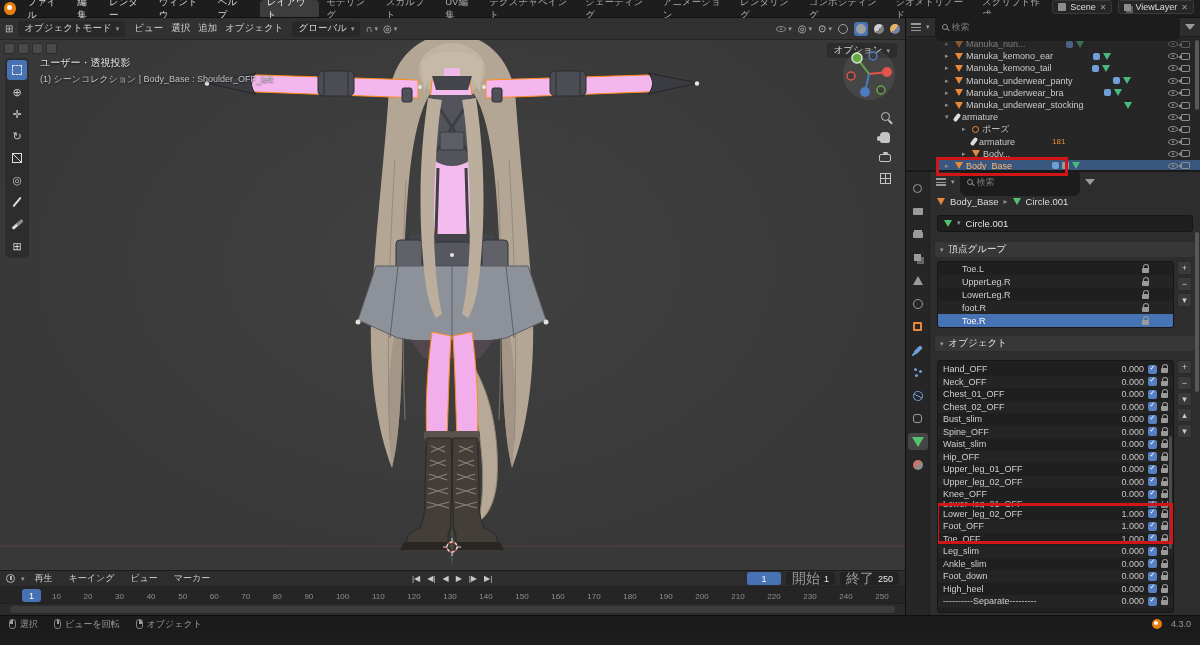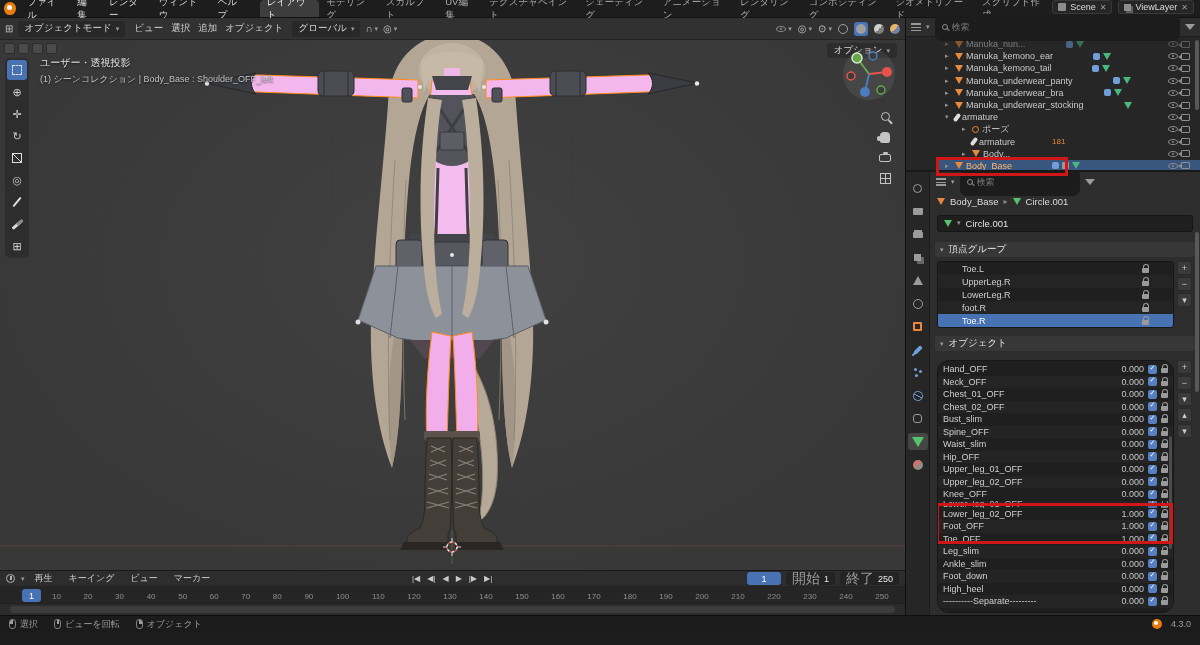--- a/index.html
+++ b/index.html
@@ -165,21 +165,21 @@
   .ulist{flex:1;background:#1f1f1f;border:1px solid #171717;border-radius:3px;overflow:hidden;position:relative;}
   .vg-list{height:67px;}
   .vg-row{display:flex;align-items:center;height:13px;padding:0 24px;gap:4px;font-size:9px;color:#cfcfcf;}
   .vg-row:nth-child(even){background:#242424;}
   .vg-row.selected{background:#4772b3;color:#fff;}
   .i-lock{width:7px;height:5px;background:#9a9a9a;border-radius:1px;position:relative;margin-top:3px;flex:none;}
   .i-lock::before{content:"";position:absolute;left:1px;top:-4px;width:4px;height:4px;border:1px solid #9a9a9a;border-bottom:none;border-radius:3px 3px 0 0;}
   .side-btns{width:16px;display:flex;flex-direction:column;gap:2px;}
   .sbtn{width:15px;height:14px;background:#3a3a3a;border:1px solid #2a2a2a;border-radius:2px;color:#ccc;font-size:9px;display:flex;align-items:center;justify-content:center;}
   .sk-wrap{flex:1;display:flex;gap:3px;padding:4px 4px 2px;overflow:hidden;}
-  .sk-list{flex:1;background:#1f1f1f;border:1px solid #171717;border-radius:12px;position:relative;overflow:hidden;padding-top:2px;}
+  .sk-list{flex:1;background:#1f1f1f;border:1px solid #171717;border-radius:3px;position:relative;overflow:hidden;padding-top:2px;}
   .sk-row{display:flex;align-items:center;height:12.5px;padding:0 5px;gap:4px;font-size:9px;color:#cfcfcf;}
   .sk-row:nth-child(even){background:#242424;}
   .sk-row.clipped{height:7px;overflow:hidden;opacity:.85;}
   .sk-name{flex:1;white-space:nowrap;overflow:hidden;text-overflow:ellipsis;}
   .sk-val{width:42px;text-align:right;color:#c5c5c5;flex:none;}
   .i-check{width:9px;height:9px;background:#5680c2;border-radius:2px;position:relative;flex:none;}
   .i-check::after{content:"✓";position:absolute;left:1.5px;top:-1px;font-size:7px;color:#fff;}
   .annot{position:absolute;border:3px solid #d01616;z-index:6;pointer-events:none;}
   .annot1{left:30px;top:139px;width:132px;height:19px;}
   .annot2{left:-2px;top:142px;width:calc(100% + 2px);height:41px;}

